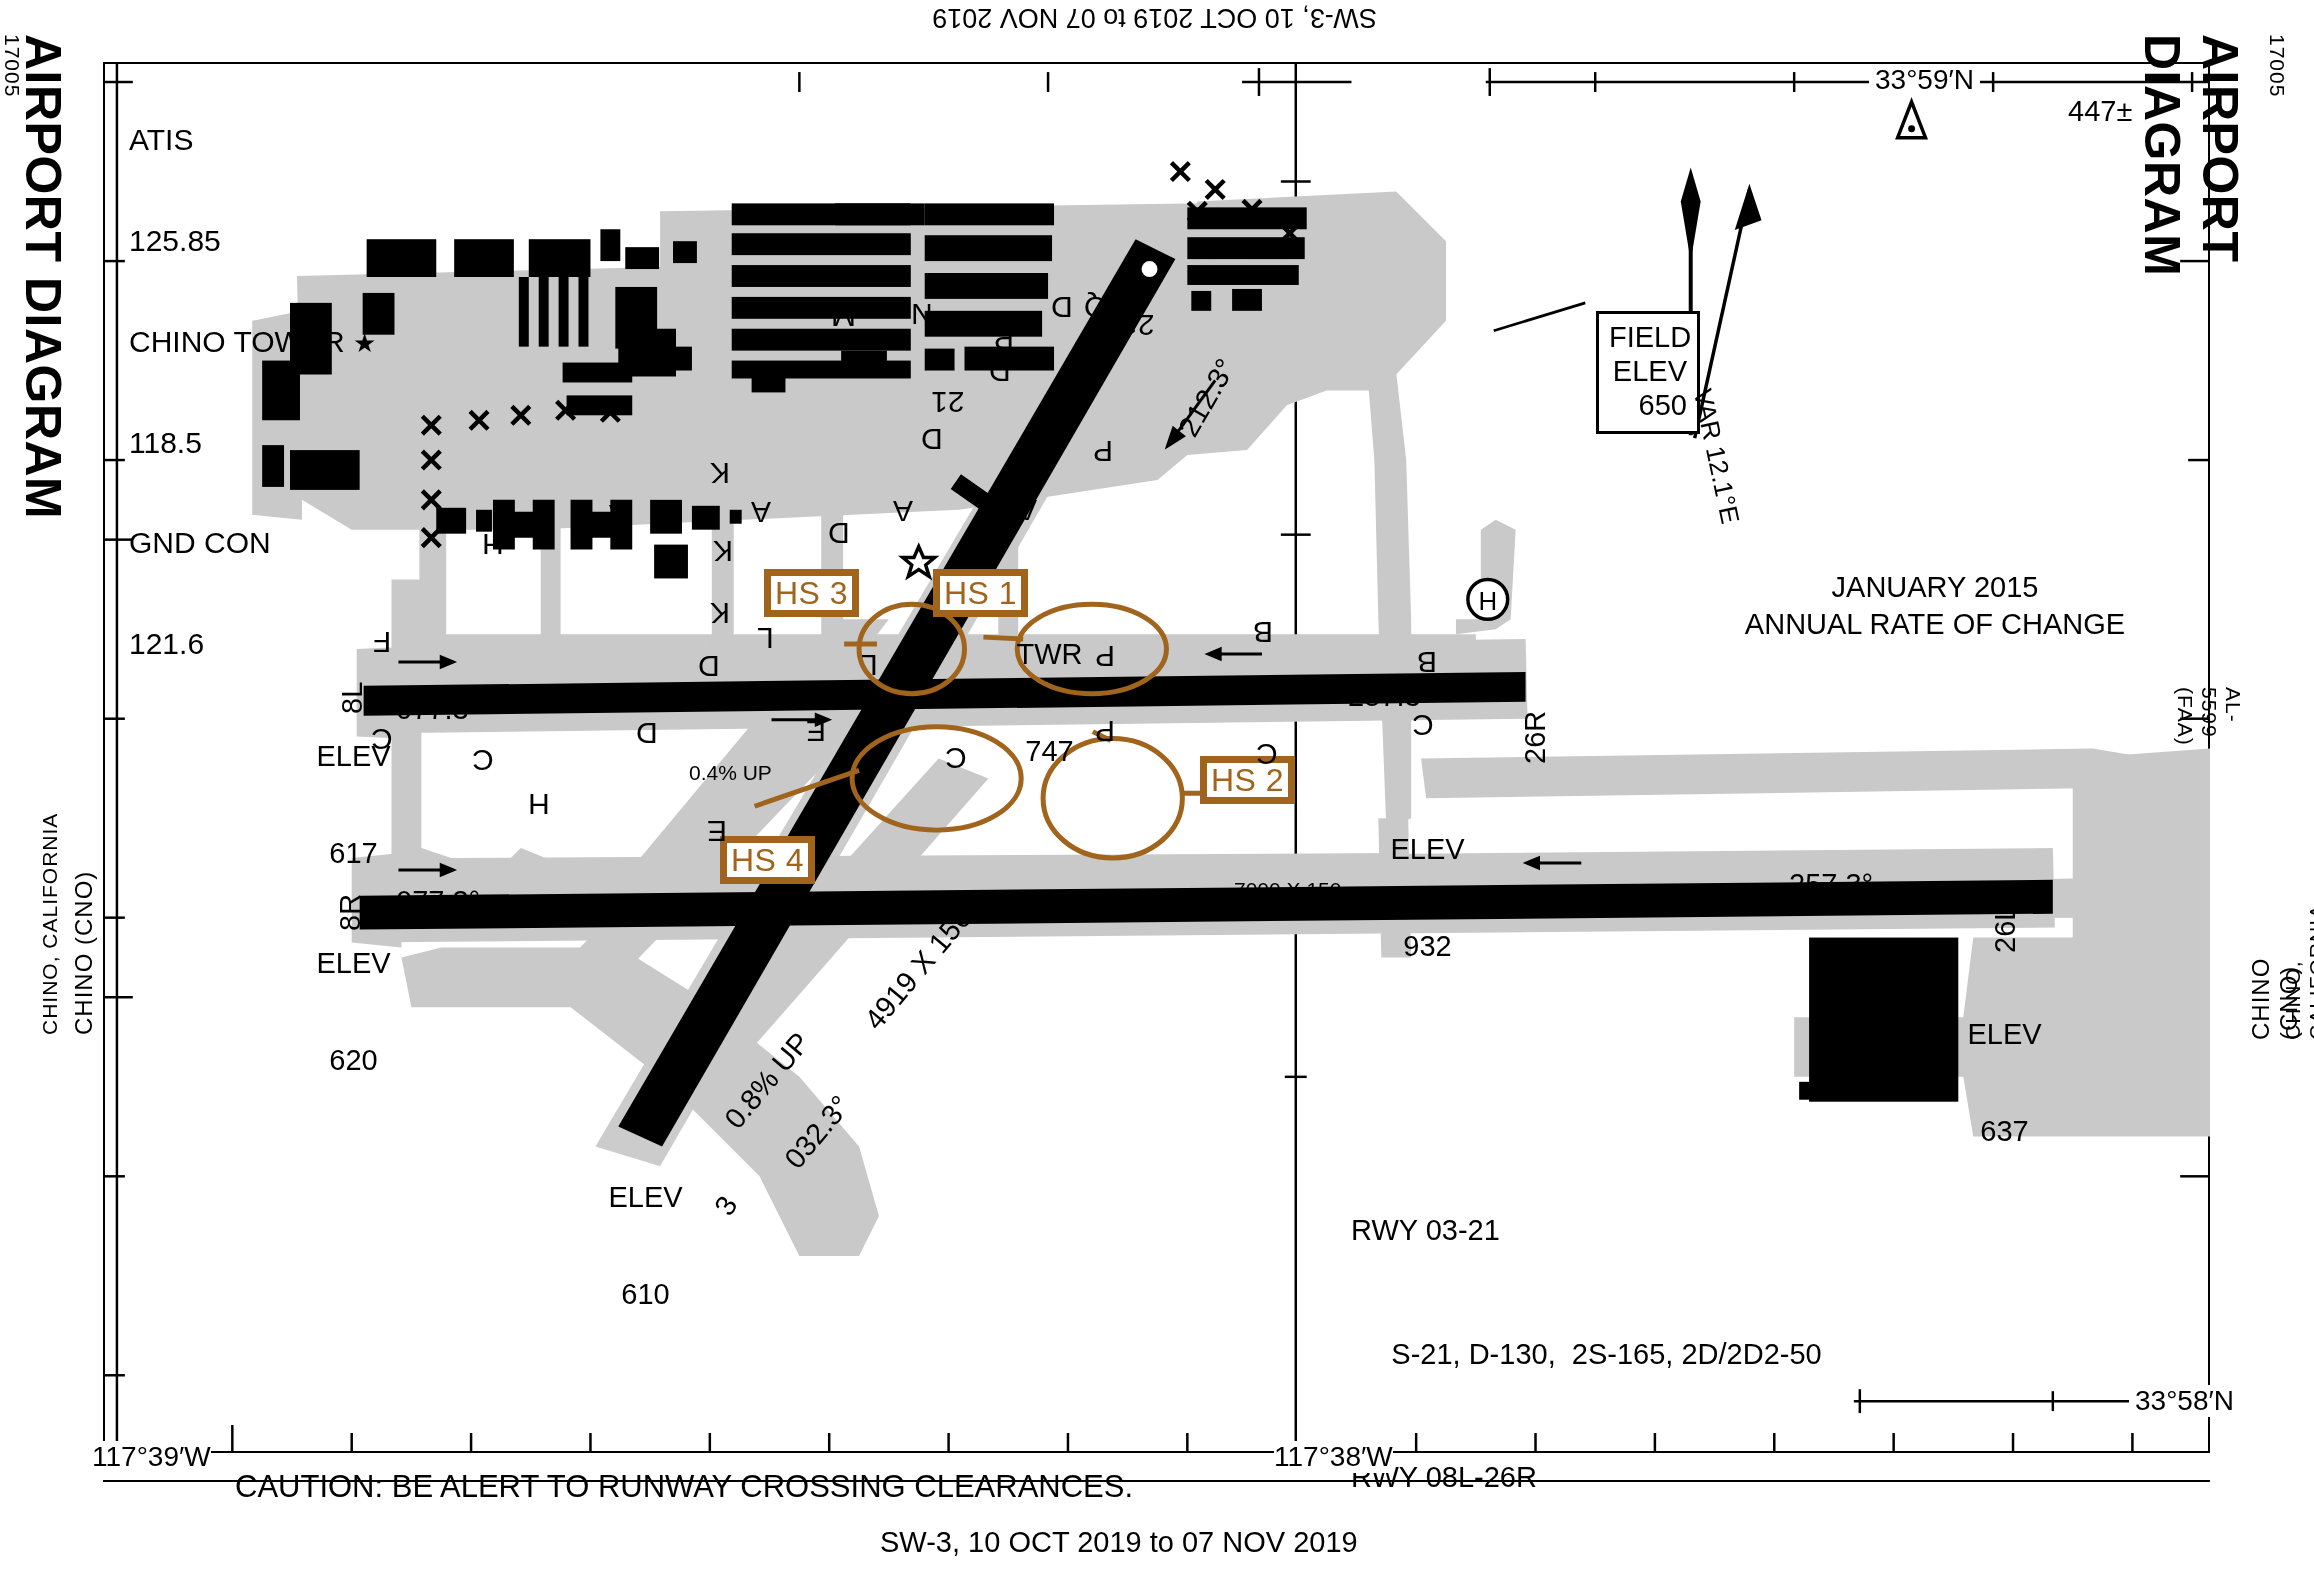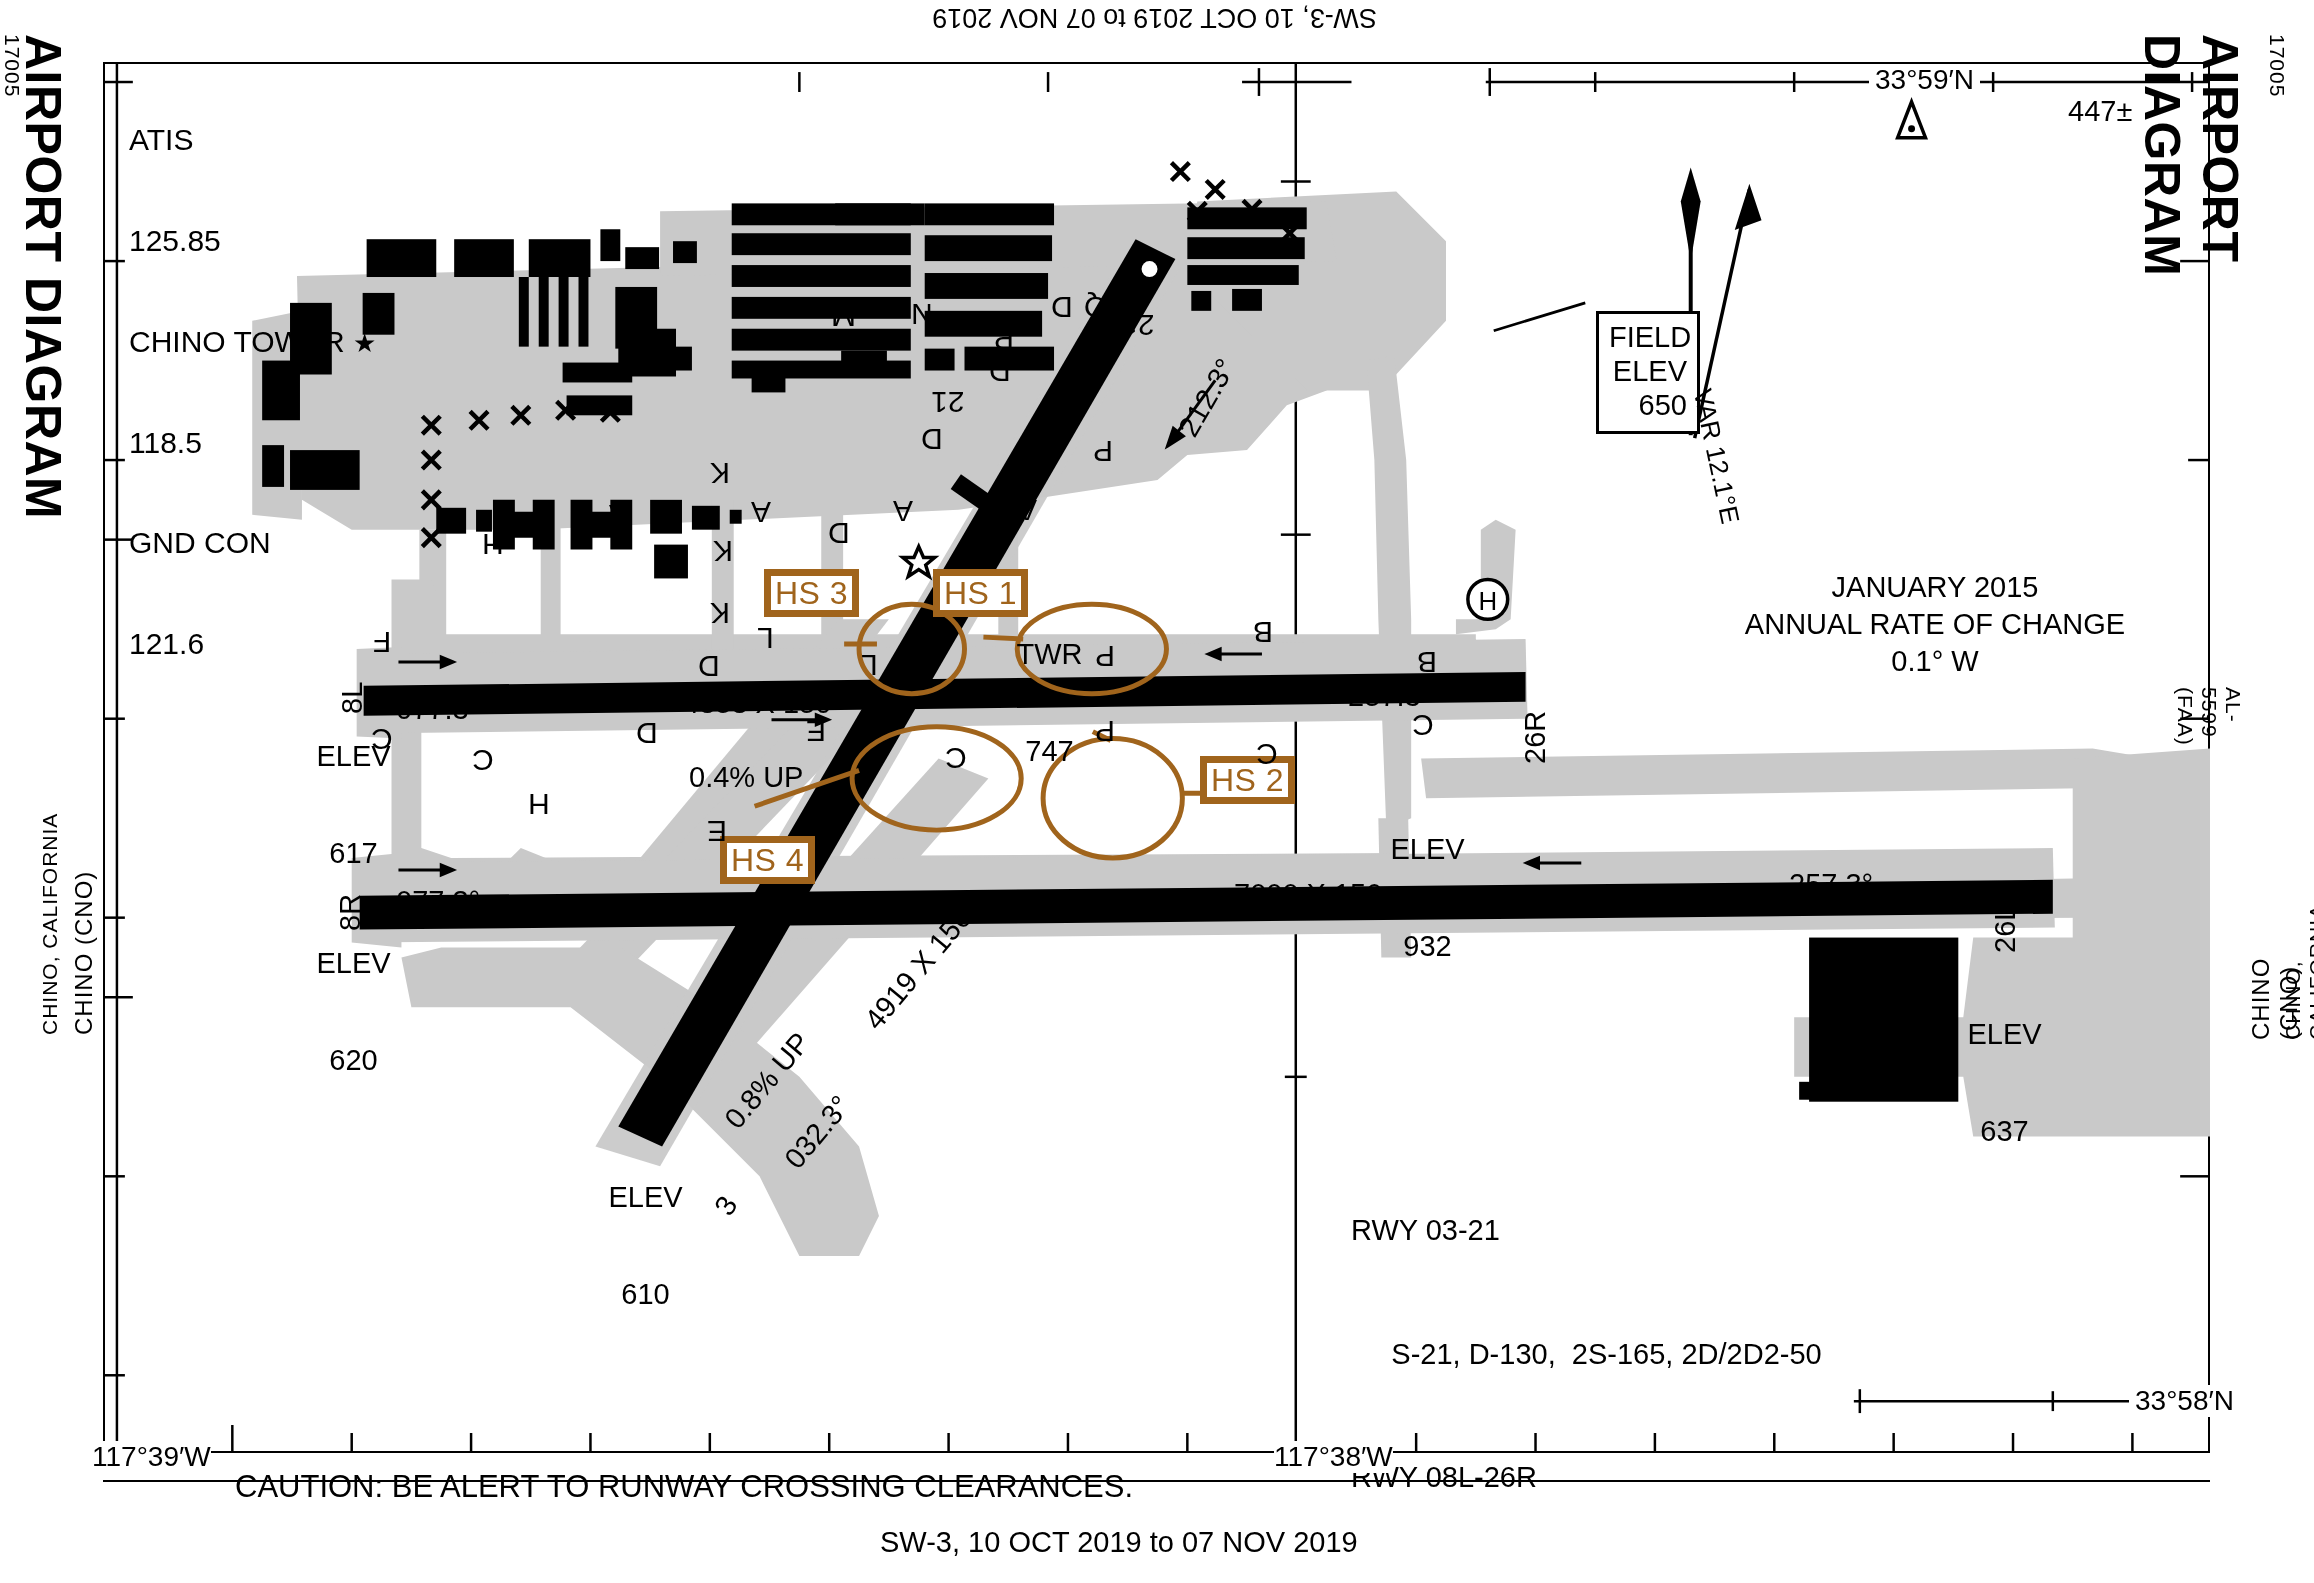--- a/index.html
+++ b/index.html
@@ -32,21 +32,21 @@
             text-align:center;font-size:29px;line-height:1.18;
             padding:6px 10px 8px 10px;box-sizing:border-box;}
   .rwyspec{position:absolute;font-size:29px;line-height:1.42;white-space:pre;}
   .caution{position:absolute;font-size:31px;line-height:1.3;white-space:pre;}
   .footer{position:absolute;font-size:29px;}
   .hdr-flip{position:absolute;font-size:27px;transform:rotate(180deg);}
   .magdecl{position:absolute;text-align:center;font-size:29px;line-height:1.28;}
   .coordlbl{position:absolute;font-size:28px;white-space:nowrap;background:#fff;}
   .elevlbl{position:absolute;font-size:29px;line-height:1.12;text-align:center;white-space:pre;}
   .bearing{position:absolute;font-size:29px;white-space:nowrap;}
-  .dim{position:absolute;font-size:29px;white-space:nowrap;}
+  .dim{position:absolute;font-size:21px;white-space:nowrap;}
   .twrlbl{position:absolute;font-size:29px;text-align:center;line-height:1.12;white-space:pre;}
   .small-side{font-size:21px;letter-spacing:1px;}
 </style>
 </head>
 <body>
 
 <div class="hdr-flip" style="left:896px;top:2px;width:517px;text-align:center;">SW-3,  10 OCT 2019  to  07 NOV 2019</div>
 
 <div class="vtitle rot-cw small-side" style="left:24px;top:34px;font-weight:normal;">17005</div>
 <div class="vtitle rot-cw" style="left:72px;top:34px;font-size:50px;">AIRPORT DIAGRAM</div>
@@ -372,21 +372,20 @@
 </div>
 
 <div class="lbl" style="left:2068px;top:95px;font-size:29px;">447±</div>
 
 <div style="position:absolute;left:1717px;top:386px;font-size:26px;
             transform:rotate(78deg);transform-origin:0 0;white-space:nowrap;">VAR 12.1°E</div>
 
 <div class="magdecl" style="left:1706px;top:569px;width:458px;">
   <div>JANUARY 2015</div>
   <div>ANNUAL RATE OF CHANGE</div>
-  <div>0.1°  W</div>
 </div>
 
 <div class="hs-box" style="left:764px;top:569px;width:95px;height:48px;">HS 3</div>
 <div class="hs-box" style="left:933px;top:569px;width:95px;height:48px;">HS 1</div>
 <div class="hs-box" style="left:1200px;top:756px;width:95px;height:48px;">HS 2</div>
 <div class="hs-box" style="left:720px;top:836px;width:95px;height:48px;">HS 4</div>
 
 <div class="twrlbl" style="left:995px;top:573px;width:109px;">
   <div>TWR</div>
   <div>747</div>

